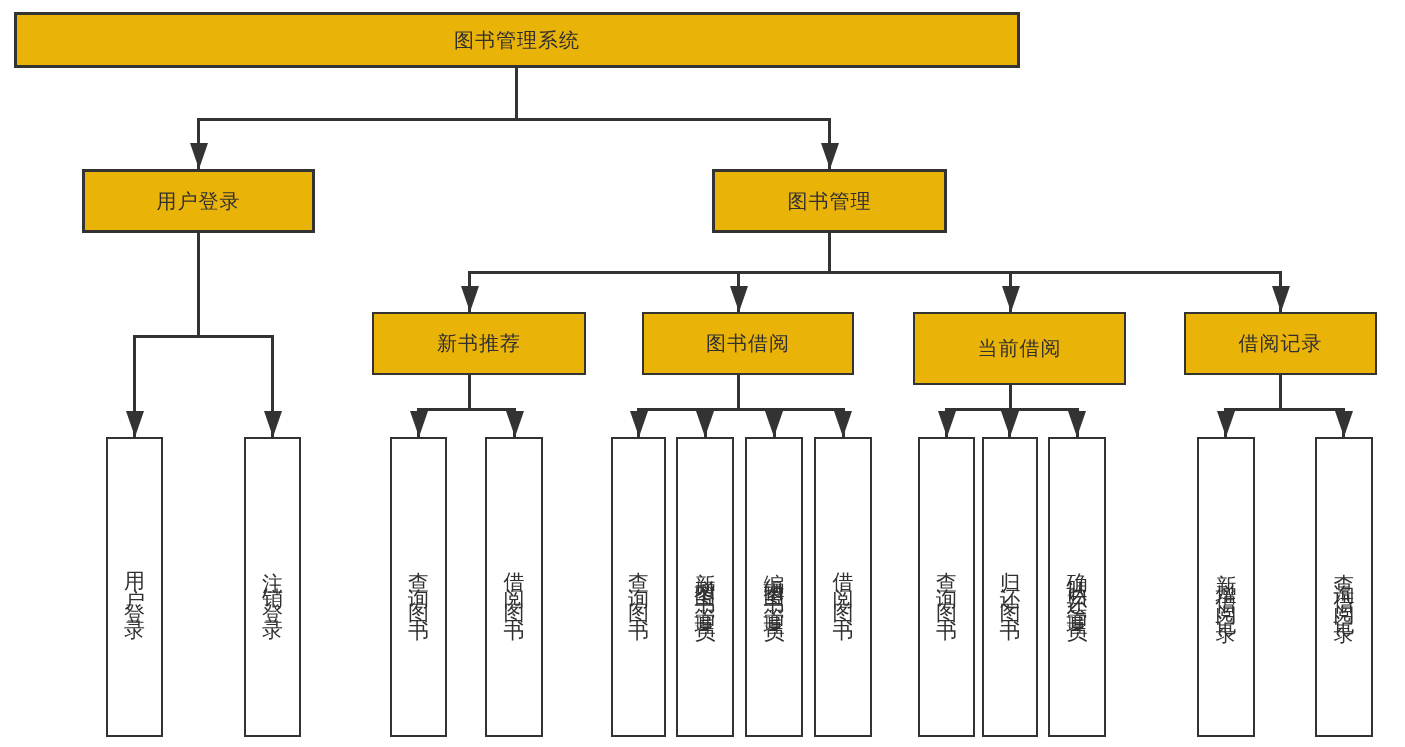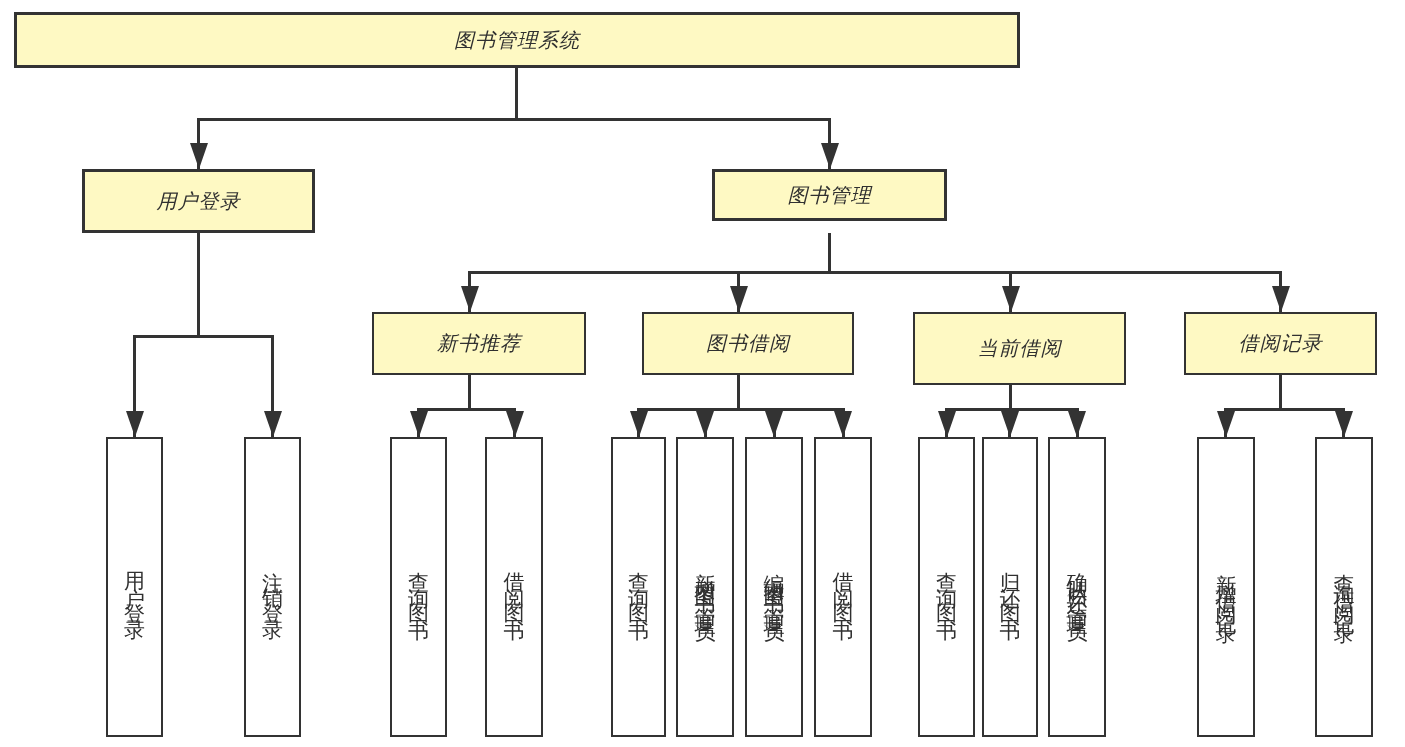--- a/index.html
+++ b/index.html
@@ -13,30 +13,29 @@
     width: 1405px;
     height: 747px;
     background: #ffffff;
     overflow: hidden;
     color: #303030;
   }
   
   .node {
     position: absolute;
     box-sizing: border-box;
-    background: #fef9c3;
+    background: #eab308;
     border: 3px solid #333333;
     display: flex;
     align-items: center;
     justify-content: center;
     font-size: 20px;
     letter-spacing: 1px;
     color: #303030;
     z-index: 2;
-    font-style: italic;
   }
   .node.thin { border-width: 2px; margin-left: 9px; }
   .vnode {
     position: absolute;
     box-sizing: border-box;
     background: #ffffff;
     border: 2px solid #333333;
     display: flex;
     align-items: center;
     justify-content: center;
@@ -94,21 +93,21 @@
   <div class="node" style="left:14px; top:12px; width:1006px; height:56px;">图书管理系统</div>
 
   <div class="vline" style="left:515px; top:68px; height:52px;"></div>
   <div class="hline" style="left:197px; top:118px; width:634px;"></div>
   <div class="vline" style="left:197px; top:118px; height:51px;"></div>
   <div class="arrow" style="left:190px; top:143px;"></div>
   <div class="vline" style="left:828px; top:118px; height:51px;"></div>
   <div class="arrow" style="left:821px; top:143px;"></div>
 
   <div class="node" style="left:82px; top:169px; width:233px; height:64px;">用户登录</div>
-  <div class="node" style="left:712px; top:169px; width:235px; height:52px;">图书管理</div>
+  <div class="node" style="left:712px; top:169px; width:235px; height:64px;">图书管理</div>
 
   <div class="vline" style="left:197px; top:233px; height:102px;"></div>
   <div class="hline" style="left:133px; top:335px; width:141px;"></div>
   <div class="vline" style="left:133px; top:335px; height:102px;"></div>
   <div class="arrow" style="left:126px; top:411px;"></div>
   <div class="vline" style="left:271px; top:335px; height:102px;"></div>
   <div class="arrow" style="left:264px; top:411px;"></div>
 
   <div class="vline" style="left:828px; top:233px; height:38px;"></div>
   <div class="hline" style="left:468px; top:271px; width:814px;"></div>

